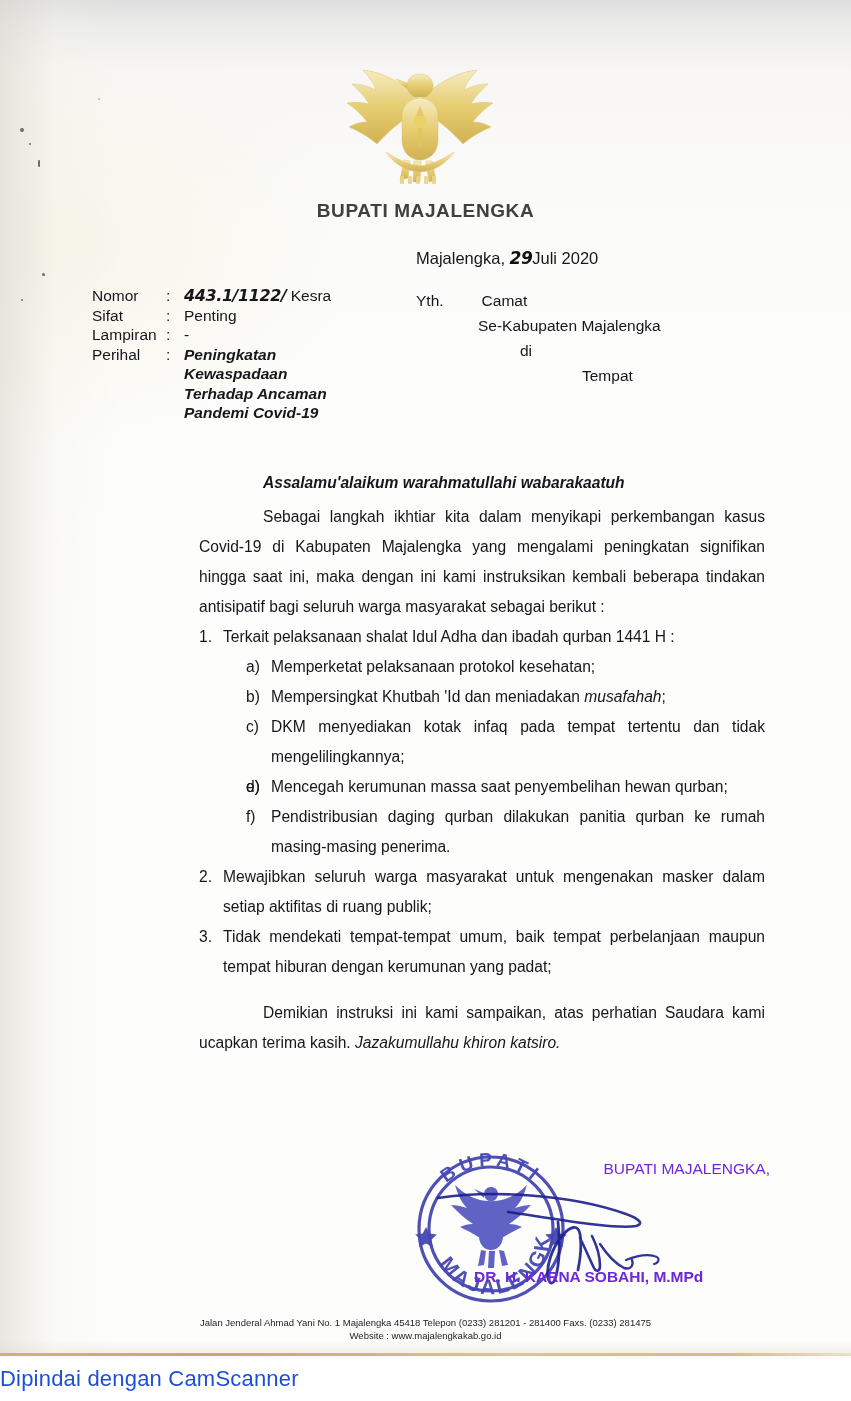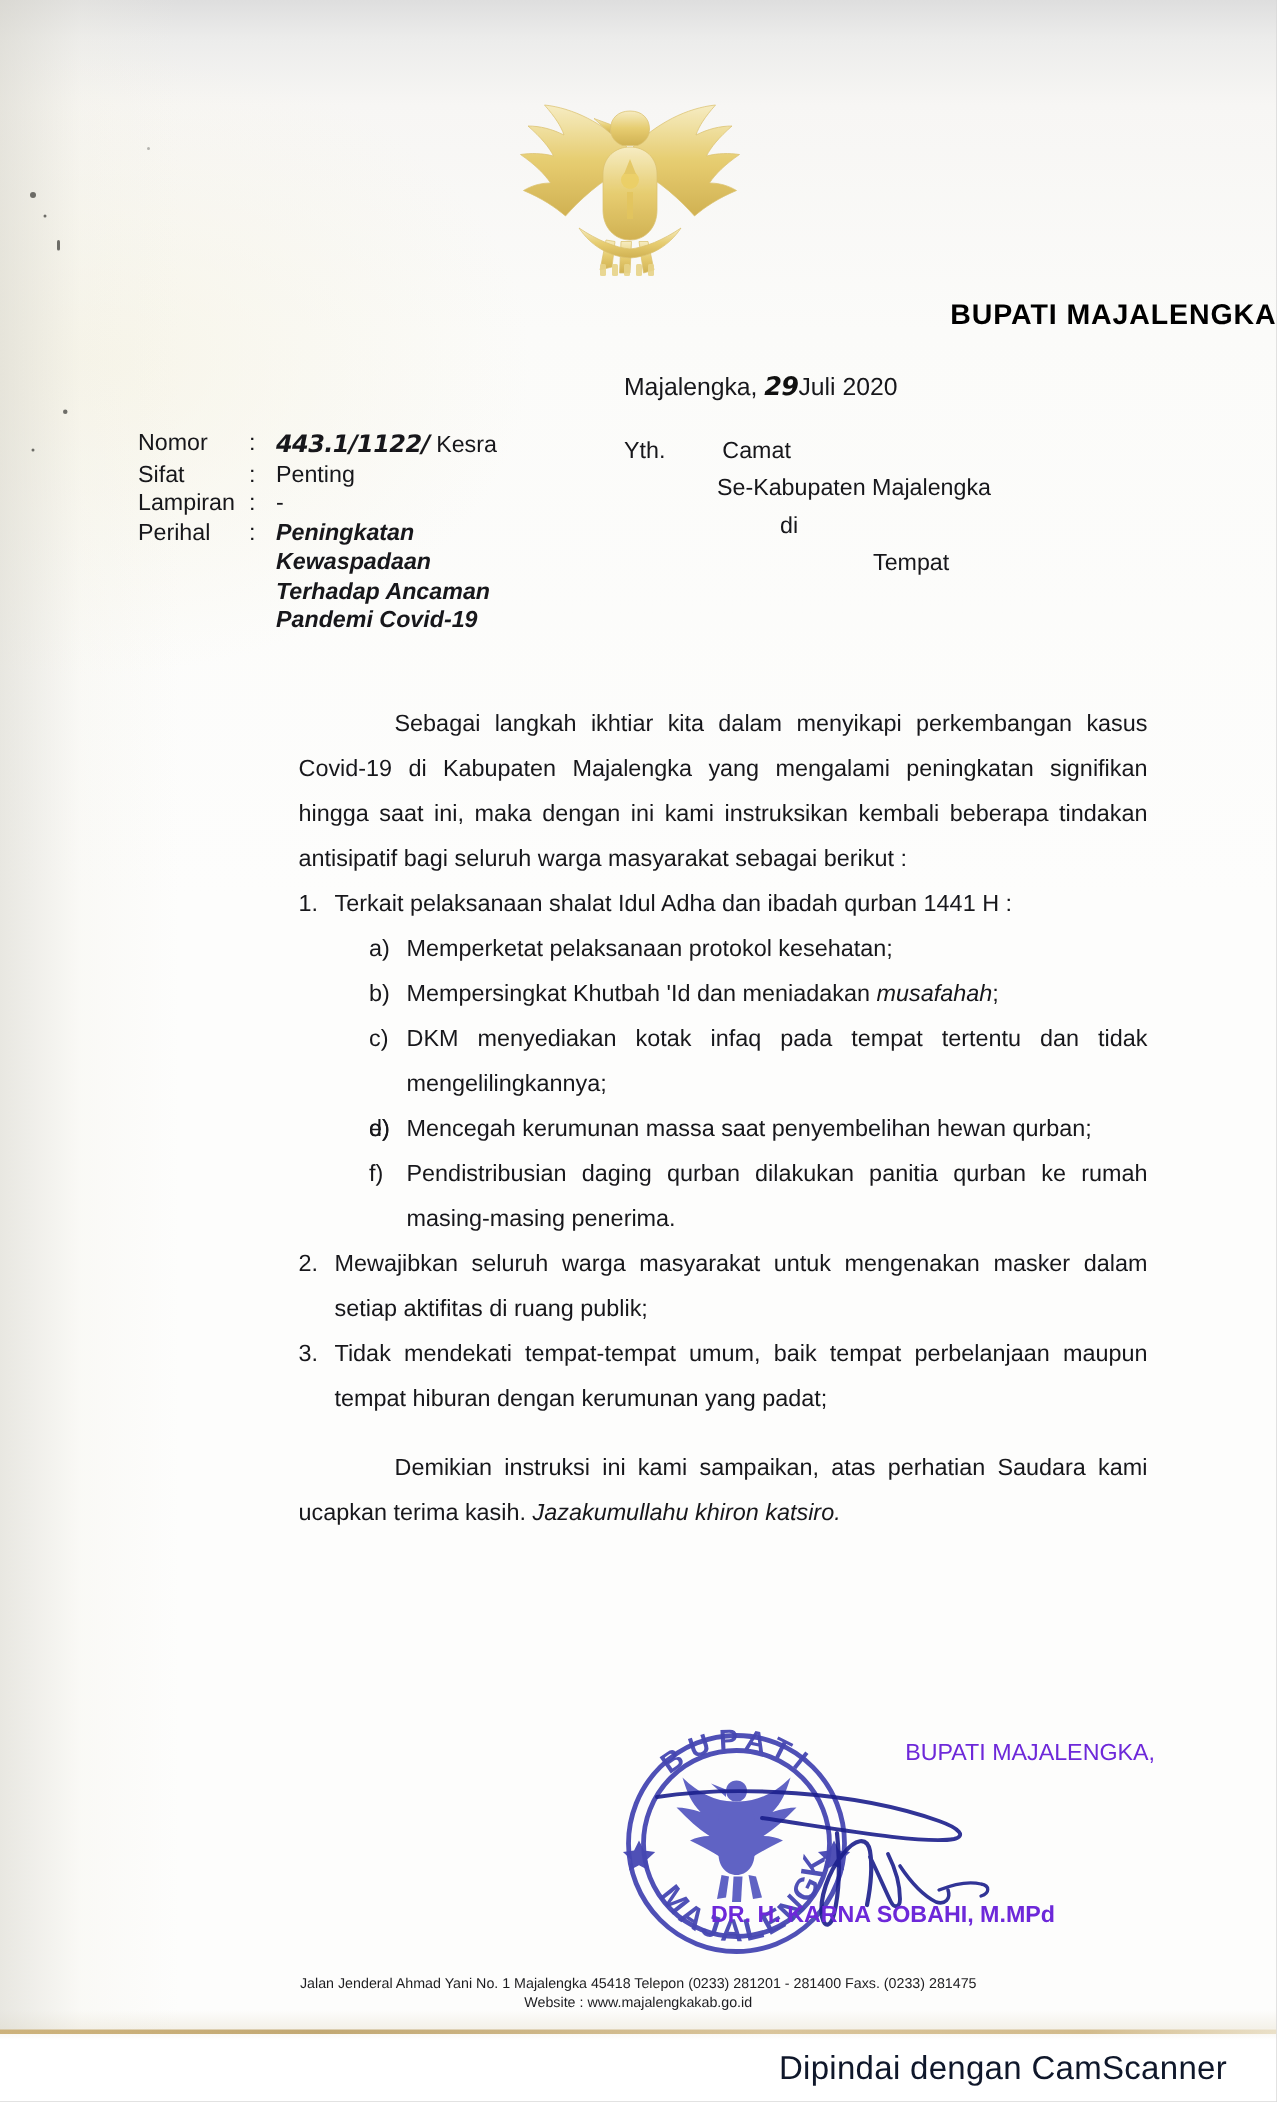--- a/index.html
+++ b/index.html
@@ -65,25 +65,25 @@
     width: 180px;
     height: 140px;
   }
   #emblem-wrap svg { display: block; }
 
   
   #letter-heading {
     position: absolute;
     left: 0; top: 200px;
     width: 851px;
-    text-align: right;
+    text-align: center;
     font-size: 19px;
     font-weight: bold;
     letter-spacing: .6px;
-    color: #000000;
+    color: #404040;
   }
 
   
   #place-date {
     position: absolute;
     left: 416px;
     top: 248px;
     font-size: 16.5px;
     color: #17171b;
     white-space: nowrap;
@@ -250,23 +250,23 @@
     line-height: 13px;
     color: #1d1d20;
   }
 
   
   #camscanner-watermark {
     position: absolute;
     left: 0;
     top: 1366px;
     width: 818px;
-    text-align: right;
+    text-align: left;
     font-size: 22px;
-    color: #0f172a;
+    color: #1d4ed8;
     letter-spacing: .2px;
   }
 </style>
 </head>
 <body>
 
 <div id="page-surface"></div>
 <div id="page-left-shade"></div>
 <div id="page-bottom-edge"></div>
 
@@ -375,20 +375,21 @@
 
   <div id="addressee">
     <span class="addr-row addr-indent-1"><span>Yth.</span><span style="display:inline-block;width:38px;"></span><span>Camat</span></span>
     <span class="addr-row addr-indent-3">Se-Kabupaten Majalengka</span>
     <span class="addr-row addr-indent-4">di</span>
     <span class="addr-row addr-indent-5">Tempat</span>
   </div>
 
   <div id="body-text">
 
+    <div class="salam">Assalamu'alaikum warahmatullahi wabarakaatuh</div>
 
     <p class="para">Sebagai langkah ikhtiar kita dalam menyikapi perkembangan kasus Covid-19 di Kabupaten Majalengka yang mengalami peningkatan signifikan hingga saat ini, maka dengan ini kami instruksikan kembali beberapa tindakan antisipatif bagi seluruh warga masyarakat sebagai berikut :</p>
 
     <ol class="numlist">
 
       <li>
         <span class="marker">1.</span>
         <span>Terkait pelaksanaan shalat Idul Adha dan ibadah qurban 1441 H :</span>
         <ol class="alphalist">
           <li>

